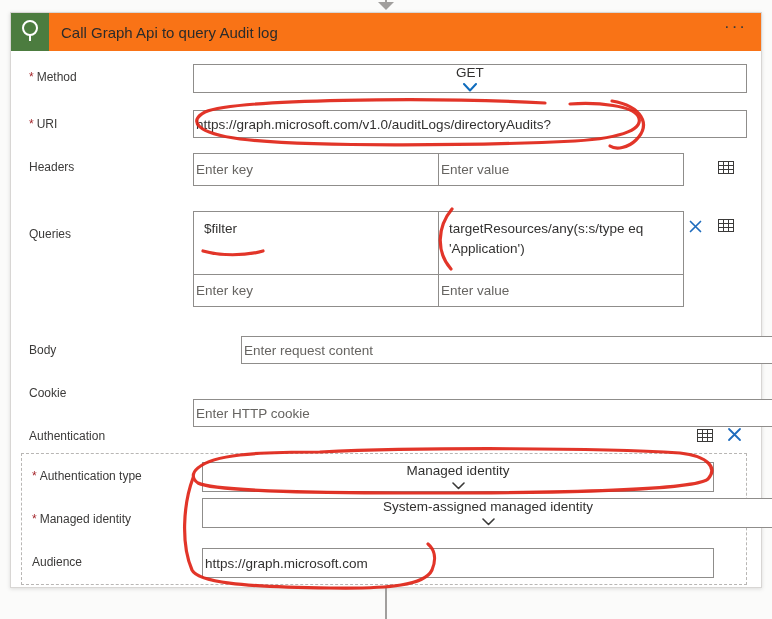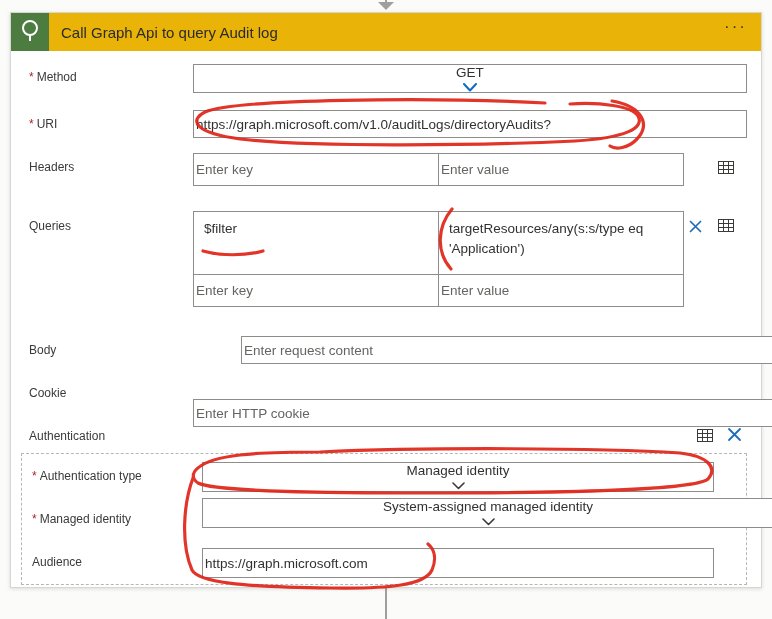--- a/index.html
+++ b/index.html
@@ -9,21 +9,21 @@
     font-family:"Liberation Sans","DejaVu Sans",sans-serif;
     color:#323130;
   }
   .card{
     position:absolute;left:10px;top:12px;width:752px;height:576px;
     background:#ffffff;border:1px solid #d8d6d4;box-sizing:border-box;
     box-shadow:0 1px 4px rgba(0,0,0,0.13);
   }
   .card-header{
     position:absolute;left:0;top:0;width:100%;height:38px;
-    background:#eab308;display:flex;align-items:center;cursor:pointer;
+    background:#f97316;display:flex;align-items:center;cursor:pointer;
   }
   .icon-tile{
     width:38px;height:38px;background:#4c7c3f;flex:0 0 38px;
     display:flex;align-items:center;justify-content:center;
   }
   .card-title{margin-left:12px;font-size:15px;color:#2b2b2b;}
   .ellipsis-btn{
     position:absolute;right:14px;top:4px;font-size:17px;letter-spacing:2px;
     color:#3b3a39;cursor:pointer;
   }
@@ -102,21 +102,21 @@
   <div class="icon-btn" style="left:707px;top:148px">
     <svg width="16" height="13" viewBox="0 0 16 13">
       <rect x="0.5" y="0.5" width="15" height="12" fill="none" stroke="#3b3a39"></rect>
       <line x1="0.5" y1="4.5" x2="15.5" y2="4.5" stroke="#3b3a39"></line>
       <line x1="0.5" y1="8.5" x2="15.5" y2="8.5" stroke="#3b3a39"></line>
       <line x1="5.5" y1="0.5" x2="5.5" y2="12.5" stroke="#3b3a39"></line>
       <line x1="10.5" y1="0.5" x2="10.5" y2="12.5" stroke="#3b3a39"></line>
     </svg>
   </div>
 
-  <div class="lbl" style="top:206px">Queries</div>
+  <div class="lbl" style="top:214px">Queries</div>
   <div class="cellbox" style="left:182px;top:198px;width:246px;height:64px">$filter</div>
   <div class="cellbox" style="left:427px;top:198px;width:246px;height:64px">targetResources/any(s:s/type eq 'Application')</div>
   <div class="icon-btn" style="left:678px;top:207px">
     <svg width="13" height="13" viewBox="0 0 13 13">
         <path d="M1.5 1.5 L11.5 11.5 M11.5 1.5 L1.5 11.5" stroke="#1f6cbd" stroke-width="1.7" stroke-linecap="round"></path>
       </svg>
   </div>
   <div class="icon-btn" style="left:707px;top:206px">
     <svg width="16" height="13" viewBox="0 0 16 13">
       <rect x="0.5" y="0.5" width="15" height="12" fill="none" stroke="#3b3a39"></rect>

